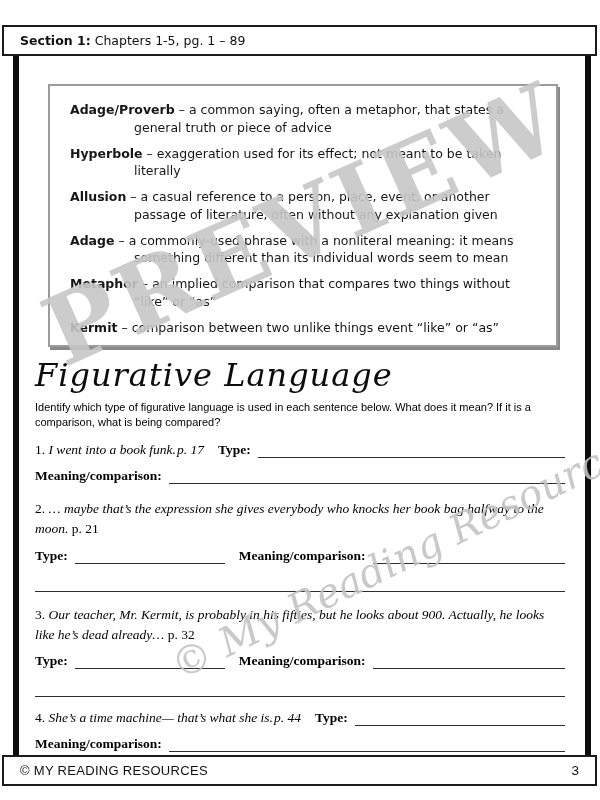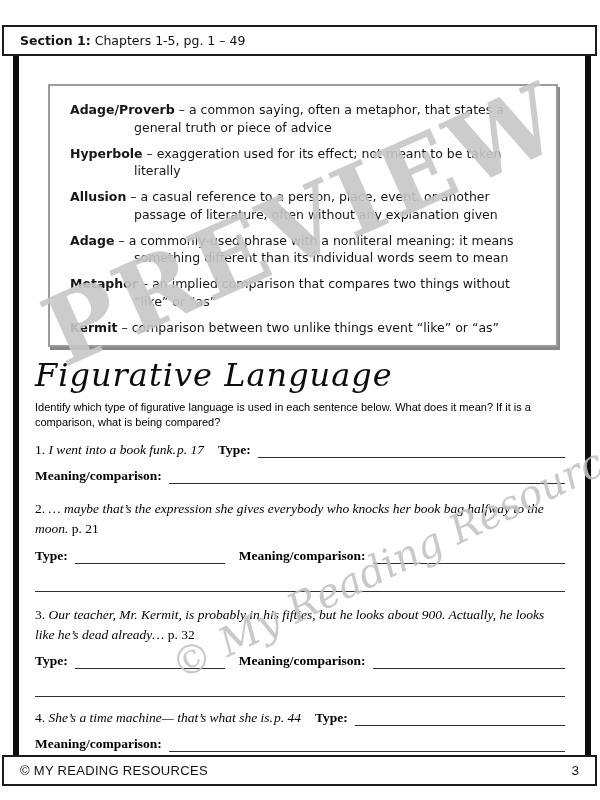--- a/index.html
+++ b/index.html
@@ -63,21 +63,21 @@
   .fill.fixed { flex:0 0 auto; width:150px; }
   .blank-line { border-bottom:1.4px solid #2e2e2e; height:15px; margin-bottom:13px; }
   .mb-q { margin-bottom:15px; }
   .mb-row { margin-bottom:12px; }
 </style>
 </head>
 <body>
 
 <div class="bar header-bar">
   <div class="header-left">
-    <span class="section-label">Section 1:</span><span>Chapters 1-5, pg. 1 – 49</span>
+    <span class="section-label">Section 1:</span><span>Chapters 1-5, pg. 1 – 89</span>
   </div>
 </div>
 
 <div class="side-rule left"></div>
 <div class="side-rule right"></div>
 
 <div class="defs-box">
   <div class="def-item">
     <span class="def-term">Adage/Proverb</span>
     <span>–</span>

